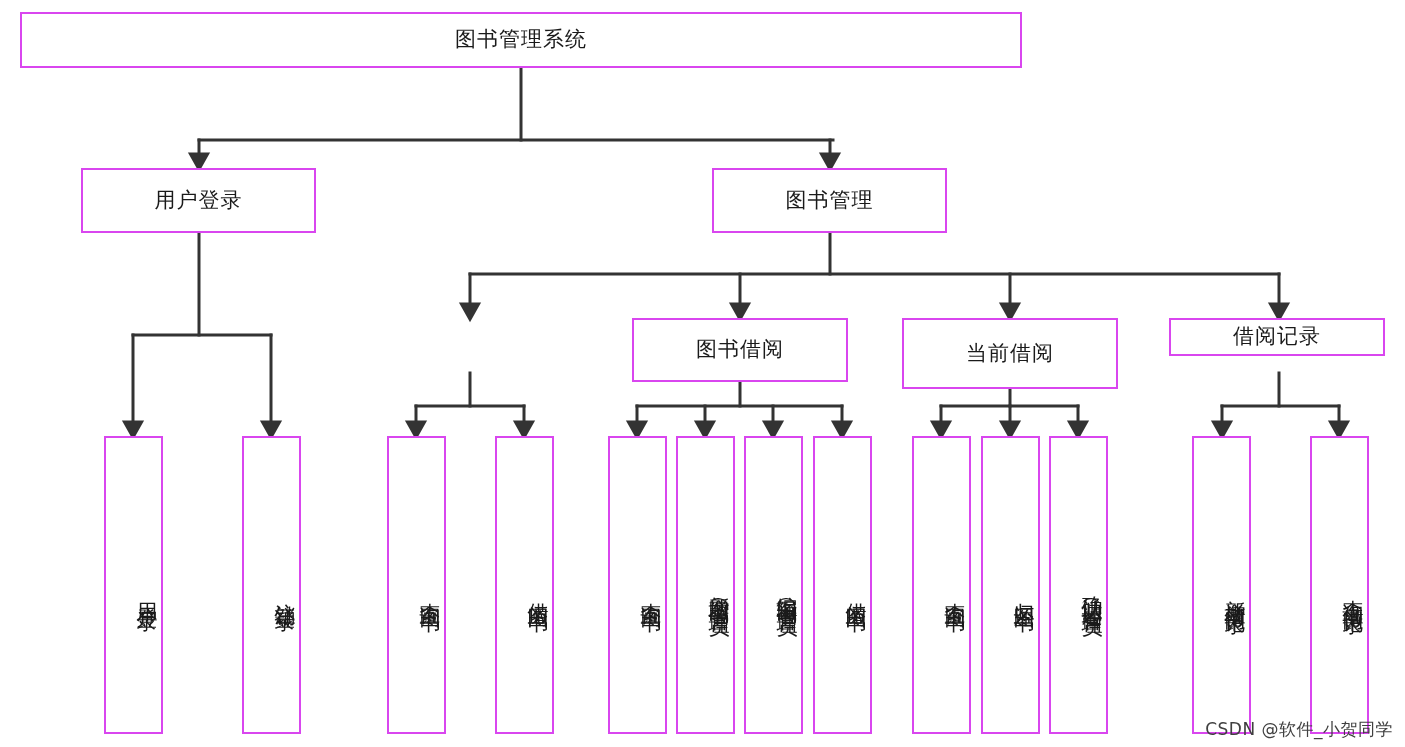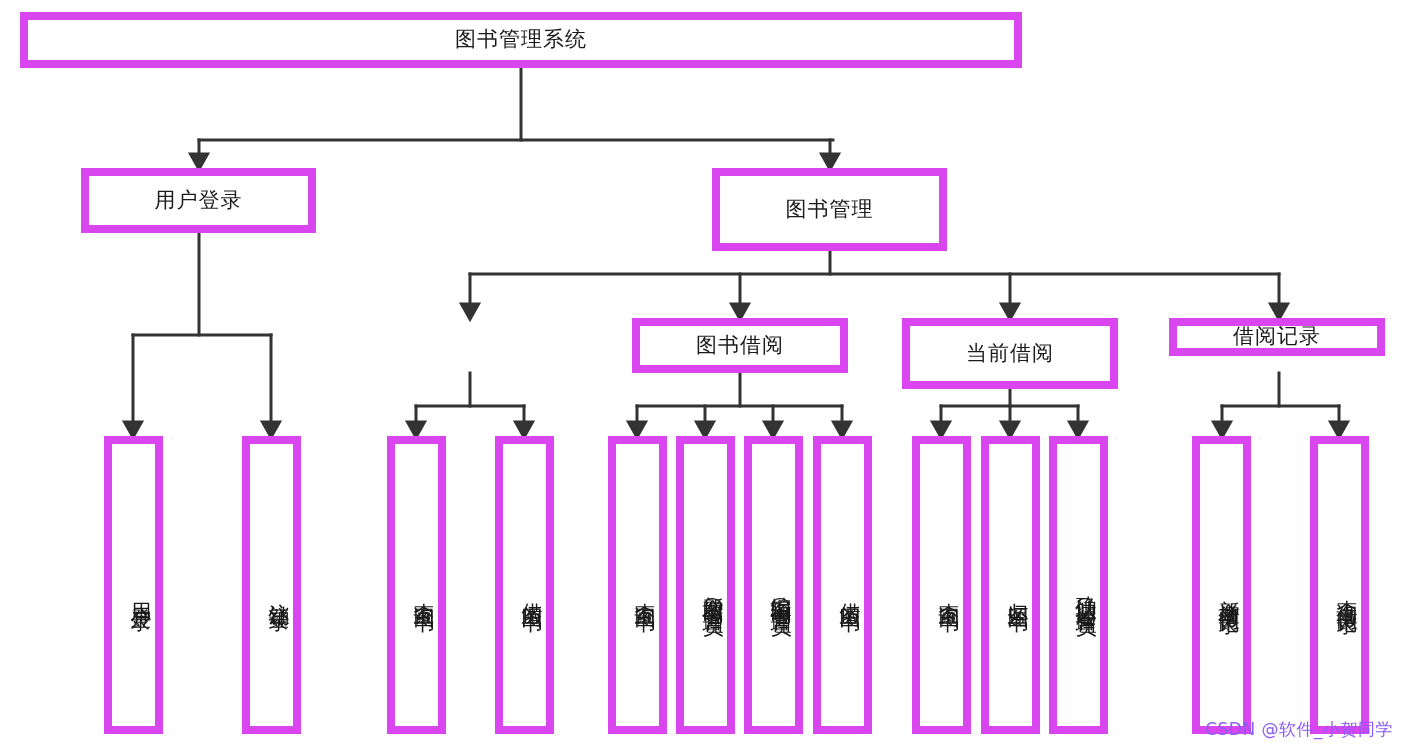--- a/index.html
+++ b/index.html
@@ -22,21 +22,21 @@
     position: absolute;
     left: 0;
     top: 0;
     width: 1405px;
     height: 747px;
     pointer-events: none;
   }
   .node {
     position: absolute;
     box-sizing: border-box;
-    border: 8px solid #d946ef;
+    border: 2px solid #d946ef;
     background: #ffffff;
     display: flex;
     align-items: center;
     justify-content: center;
     color: #1a1a1a;
   }
   .node.horiz {
     font-size: 21px;
     letter-spacing: 1px;
     line-height: 1.2;
@@ -55,21 +55,21 @@
   }
   .node.vert .node-label {
     writing-mode: vertical-rl;
     text-orientation: upright;
   }
   #watermark {
     position: absolute;
     right: 12px;
     bottom: 6px;
     font-size: 17px;
-    color: #8b5cf6;
+    color: #404040;
     letter-spacing: 0.5px;
     white-space: nowrap;
     pointer-events: none;
   }
 </style>
 </head>
 <body>
 
 <div id="diagram-root">
 
@@ -125,26 +125,26 @@
   </svg>
 
   <div class="node horiz" style="left:20px; top:12px; width:1002px; height:56px;">
     <span class="node-label">图书管理系统</span>
   </div>
 
   <div class="node horiz" style="left:81px; top:168px; width:235px; height:65px;">
     <span class="node-label">用户登录</span>
   </div>
 
-  <div class="node horiz" style="left:712px; top:168px; width:235px; height:83px;">
+  <div class="node horiz" style="left:712px; top:168px; width:235px; height:65px;">
     <span class="node-label">图书管理</span>
   </div>
 
 
-  <div class="node horiz" style="left:632px; top:318px; width:216px; height:55px;">
+  <div class="node horiz" style="left:632px; top:318px; width:216px; height:64px;">
     <span class="node-label">图书借阅</span>
   </div>
 
   <div class="node horiz" style="left:902px; top:318px; width:216px; height:71px;">
     <span class="node-label">当前借阅</span>
   </div>
 
   <div class="node horiz" style="left:1169px; top:318px; width:216px; height:38px;">
     <span class="node-label">借阅记录</span>
   </div>

